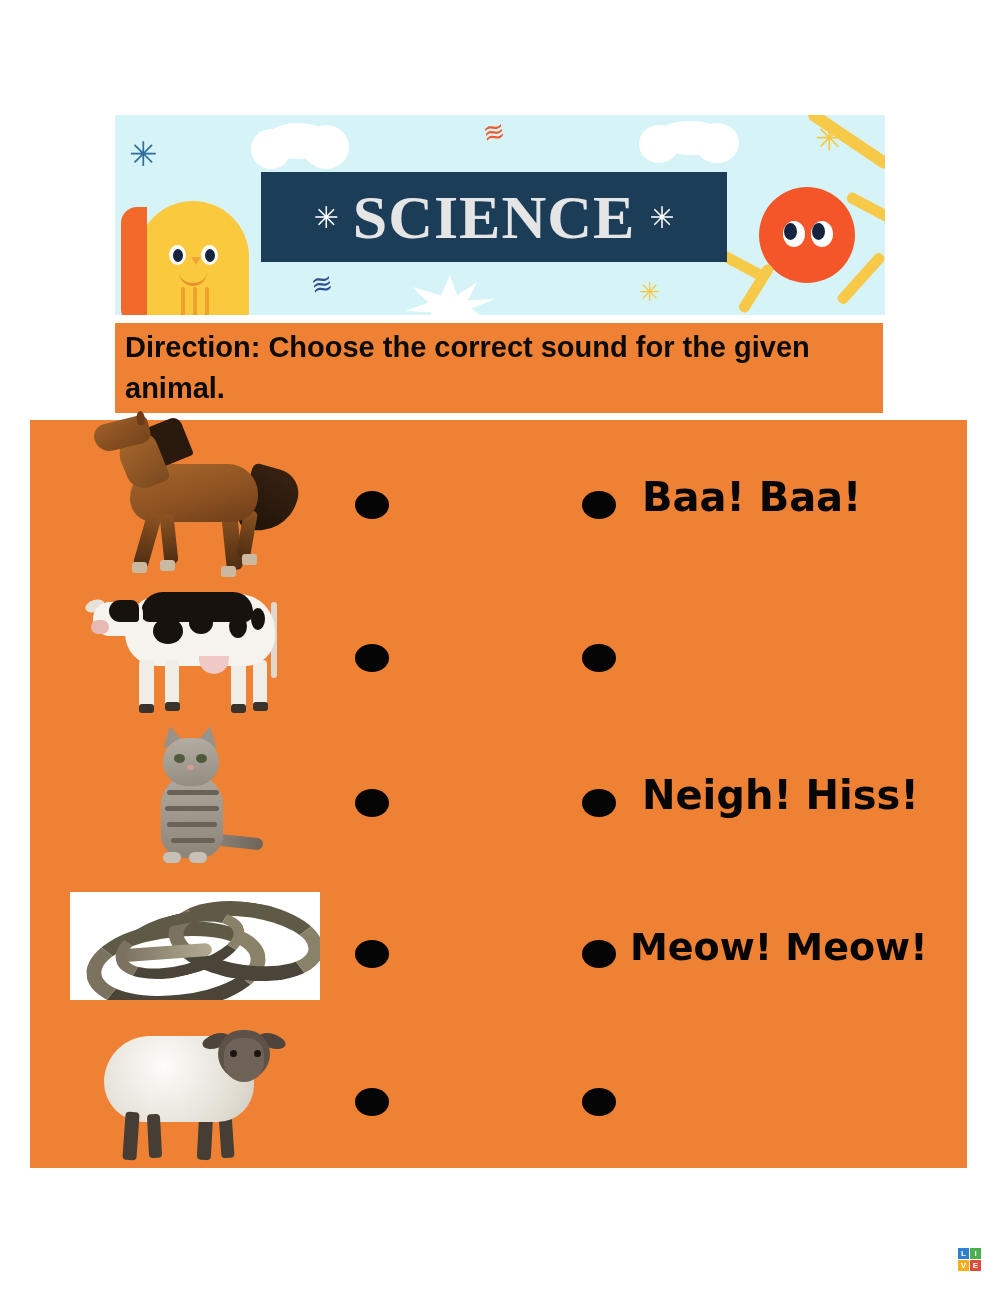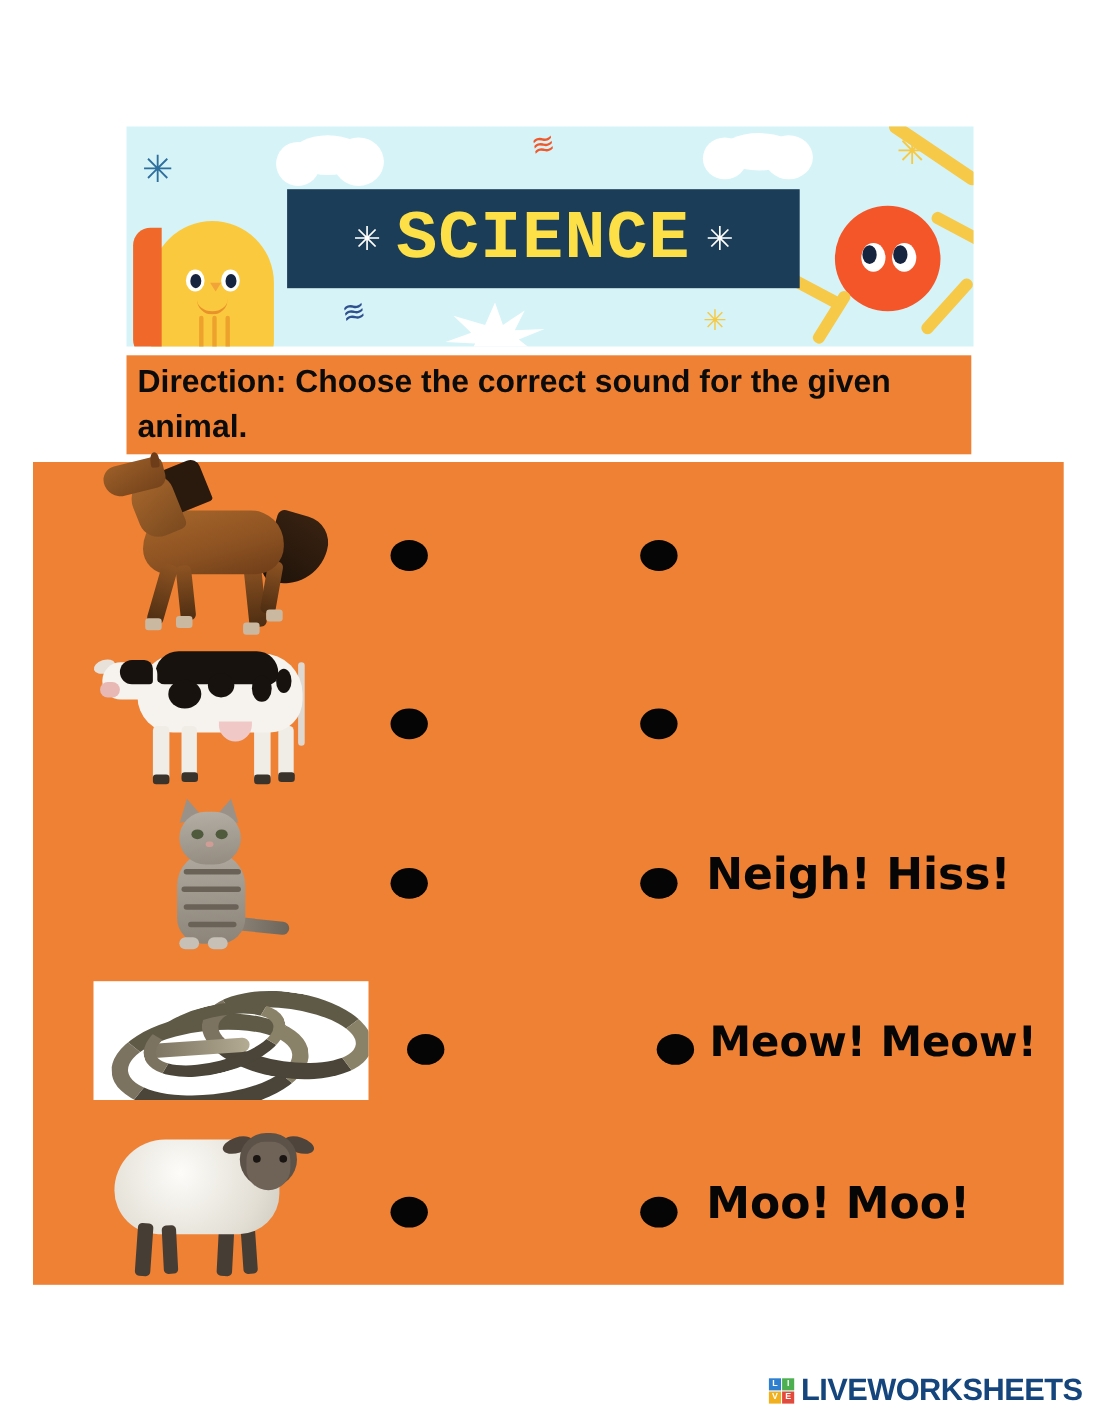--- a/index.html
+++ b/index.html
@@ -170,25 +170,25 @@
     position: absolute;
     left: 146px; top: 57px;
     width: 466px; height: 90px;
     background: #1b3d58;
     display: flex;
     align-items: center;
     justify-content: center;
     gap: 14px;
   }
   #science-word {
-    color: #fde047;
+    color: #e5e5e5;
     font-size: 62px;
     font-weight: 700;
     letter-spacing: 1px;
-    font-family: Liberation Mono, monospace;
+    font-family: Liberation Serif, serif;
   }
   .plate-star {
     color: #ffffff;
     font-size: 30px;
     font-family: "DejaVu Sans", sans-serif;
   }
 
   
   #direction-bar {
     position: absolute;
@@ -614,20 +614,21 @@
         <div class="hoof h4"></div>
         <div class="mane"></div>
         <div class="neck"></div>
         <div class="head">
           <div class="ear"></div>
         </div>
       </div>
     </div>
     <div class="left-dot" style="top:71px;"></div>
     <div class="right-dot" style="top:71px;"></div>
+    <div class="option-label" style="top:54px;">Baa! Baa!</div>
   </div>
 
   <div class="row" style="top:152px; height:148px;">
     <div class="animal-cell" style="top:0px; height:148px;">
       <div class="animal-art cow">
         <div class="tail"></div>
         <div class="leg l3"></div>
         <div class="leg l4"></div>
         <div class="body"></div>
         <div class="back"></div>
@@ -669,21 +670,21 @@
         <div class="eye l"></div>
         <div class="eye r"></div>
         <div class="nose"></div>
       </div>
     </div>
     <div class="left-dot" style="top:69px;"></div>
     <div class="right-dot" style="top:69px;"></div>
     <div class="option-label" style="top:52px;">Neigh! Hiss!</div>
   </div>
 
-  <div class="row" style="top:452px; height:148px;margin-left:15px;">
+  <div class="row" style="top:452px; height:148px;">
     <div class="animal-cell" style="top:0px; height:148px; left:40px;">
       <div class="snake-box">
         <div class="snake-coil c1"></div>
         <div class="snake-coil c2"></div>
         <div class="snake-tail"></div>
         <div class="snake-coil c3"></div>
       </div>
     </div>
     <div class="left-dot" style="top:68px;"></div>
     <div class="right-dot" style="top:68px;"></div>
@@ -701,26 +702,24 @@
         <div class="ear l"></div>
         <div class="ear r"></div>
         <div class="head"></div>
         <div class="face"></div>
         <div class="eye l"></div>
         <div class="eye r"></div>
       </div>
     </div>
     <div class="left-dot" style="top:68px;"></div>
     <div class="right-dot" style="top:68px;"></div>
-    <div class="option-label" style="top:51px;">Moo! Moo!</div>
   </div>
 
 </div>
 
 <div id="footer-logo">
   <div id="logo-tiles">
     <span class="logo-tile t-l">L</span>
     <span class="logo-tile t-i">I</span>
     <span class="logo-tile t-v">V</span>
     <span class="logo-tile t-e">E</span>
   </div>
-  <span id="logo-word">LIVEWORKSHEETS</span>
 </div>
 
 </body></html>

